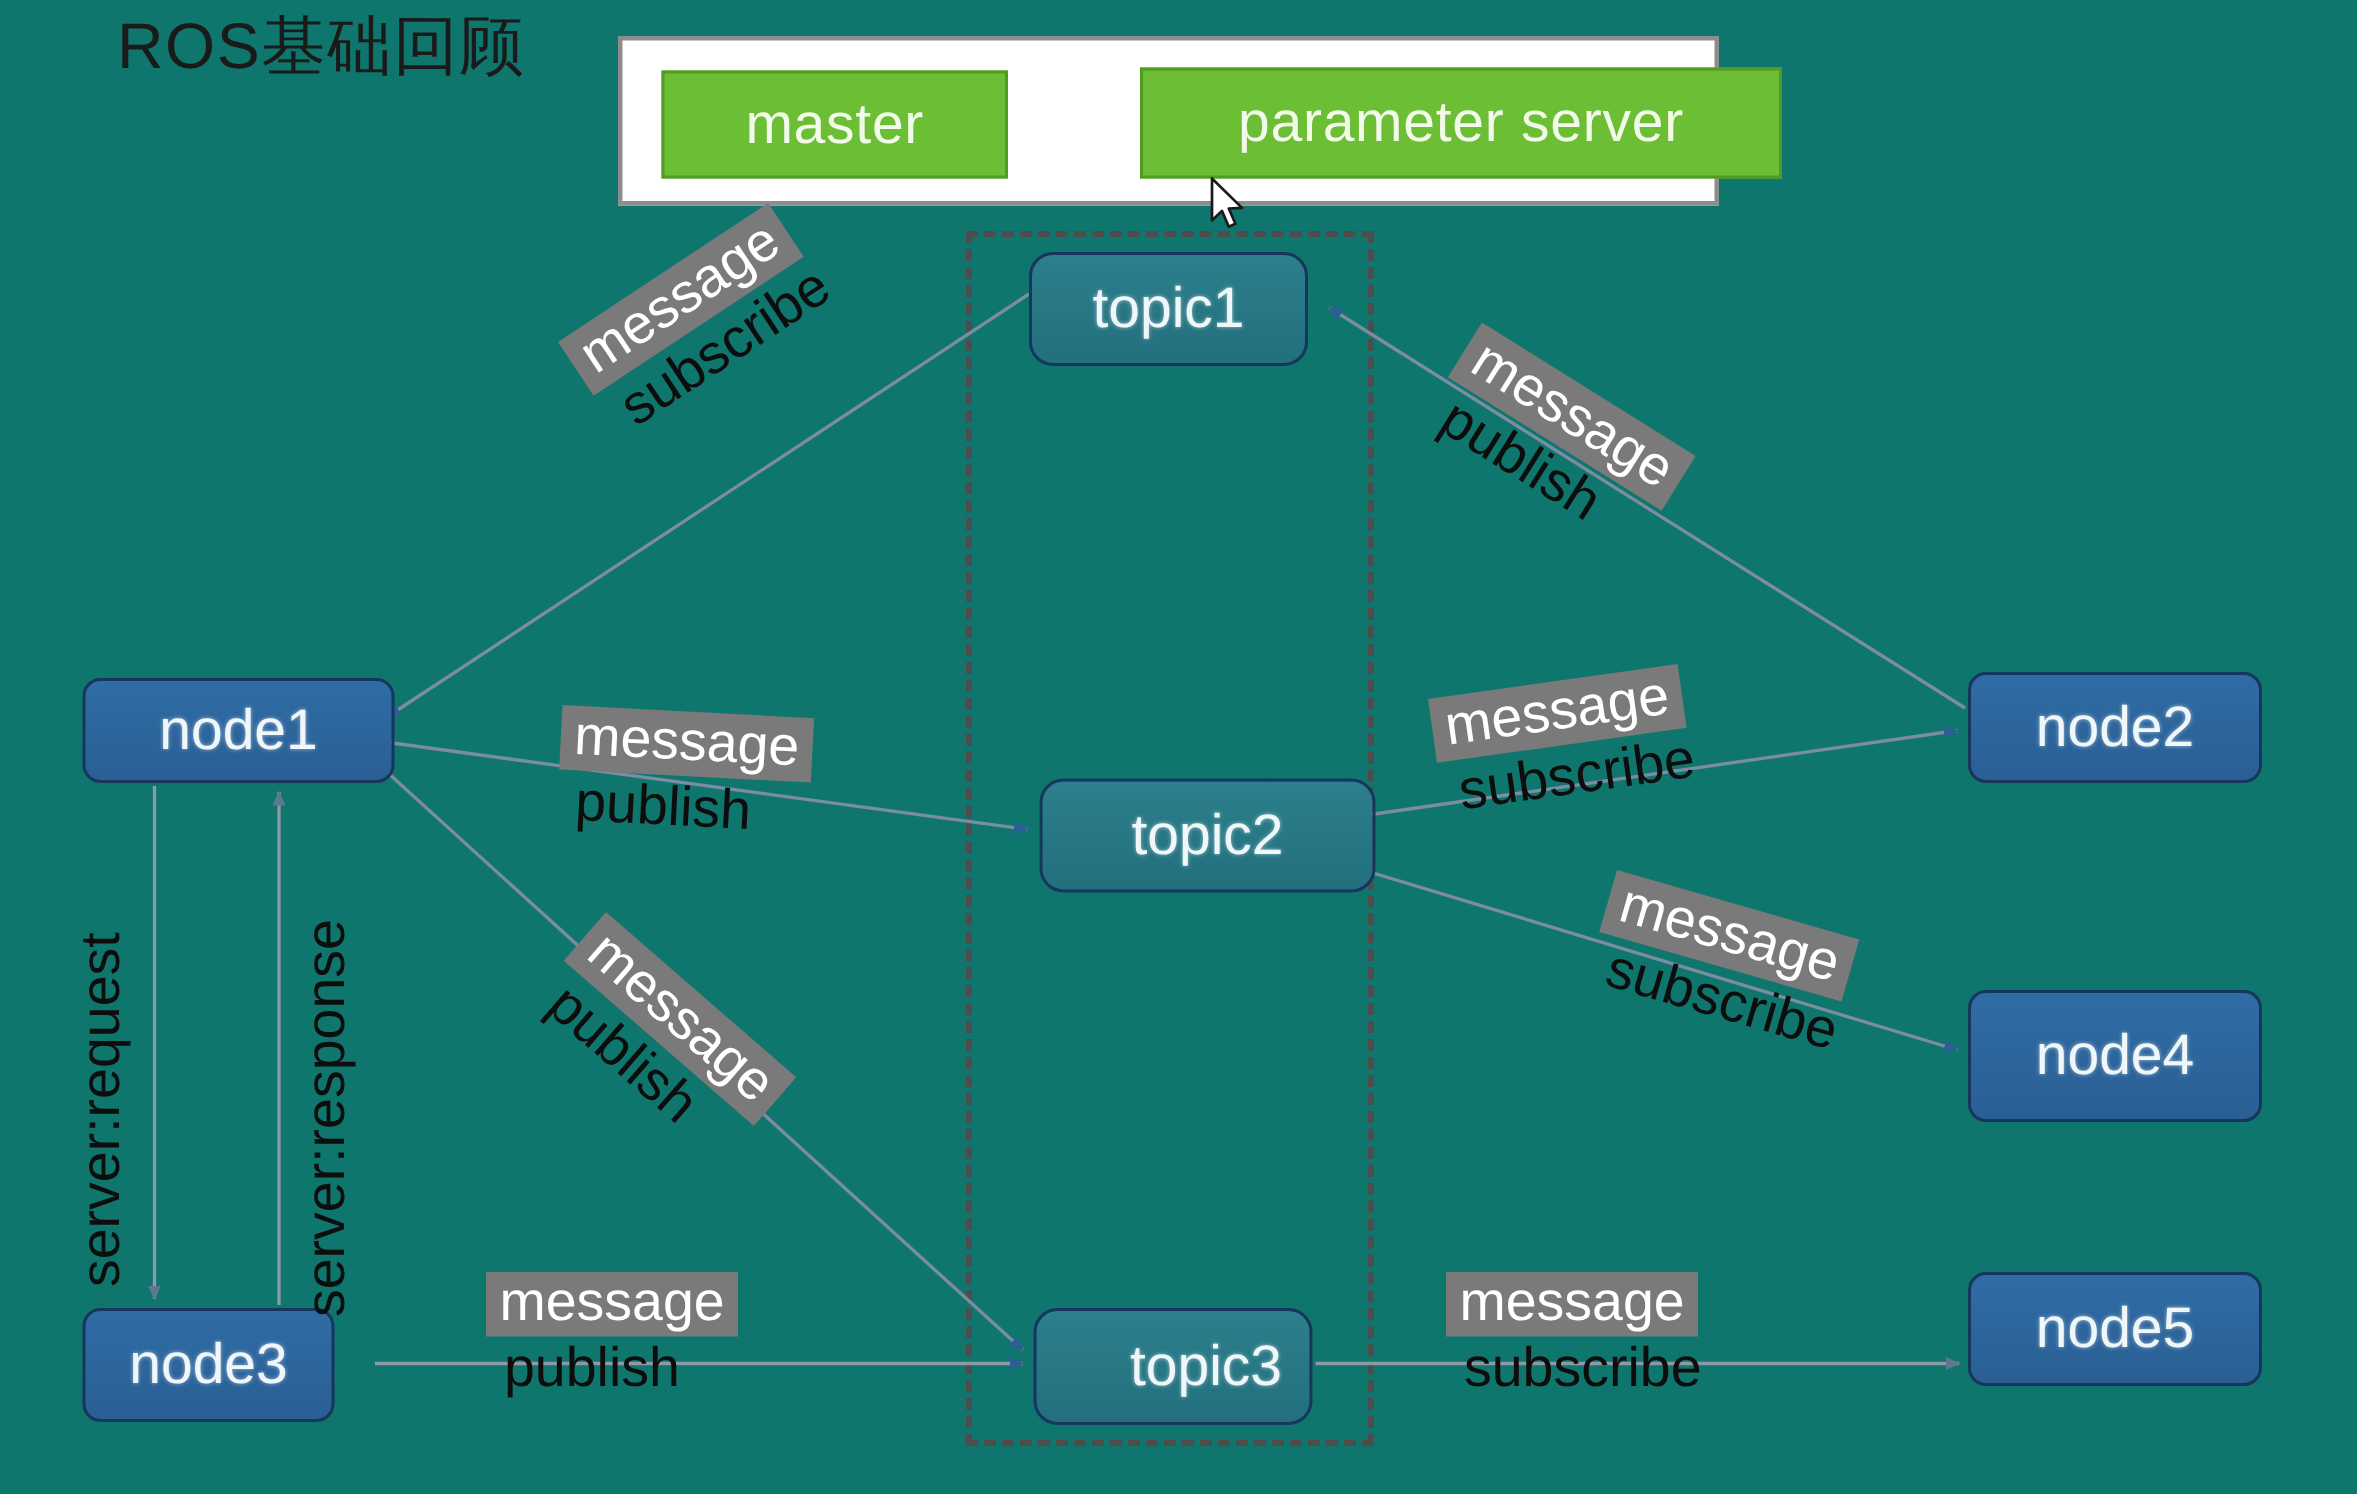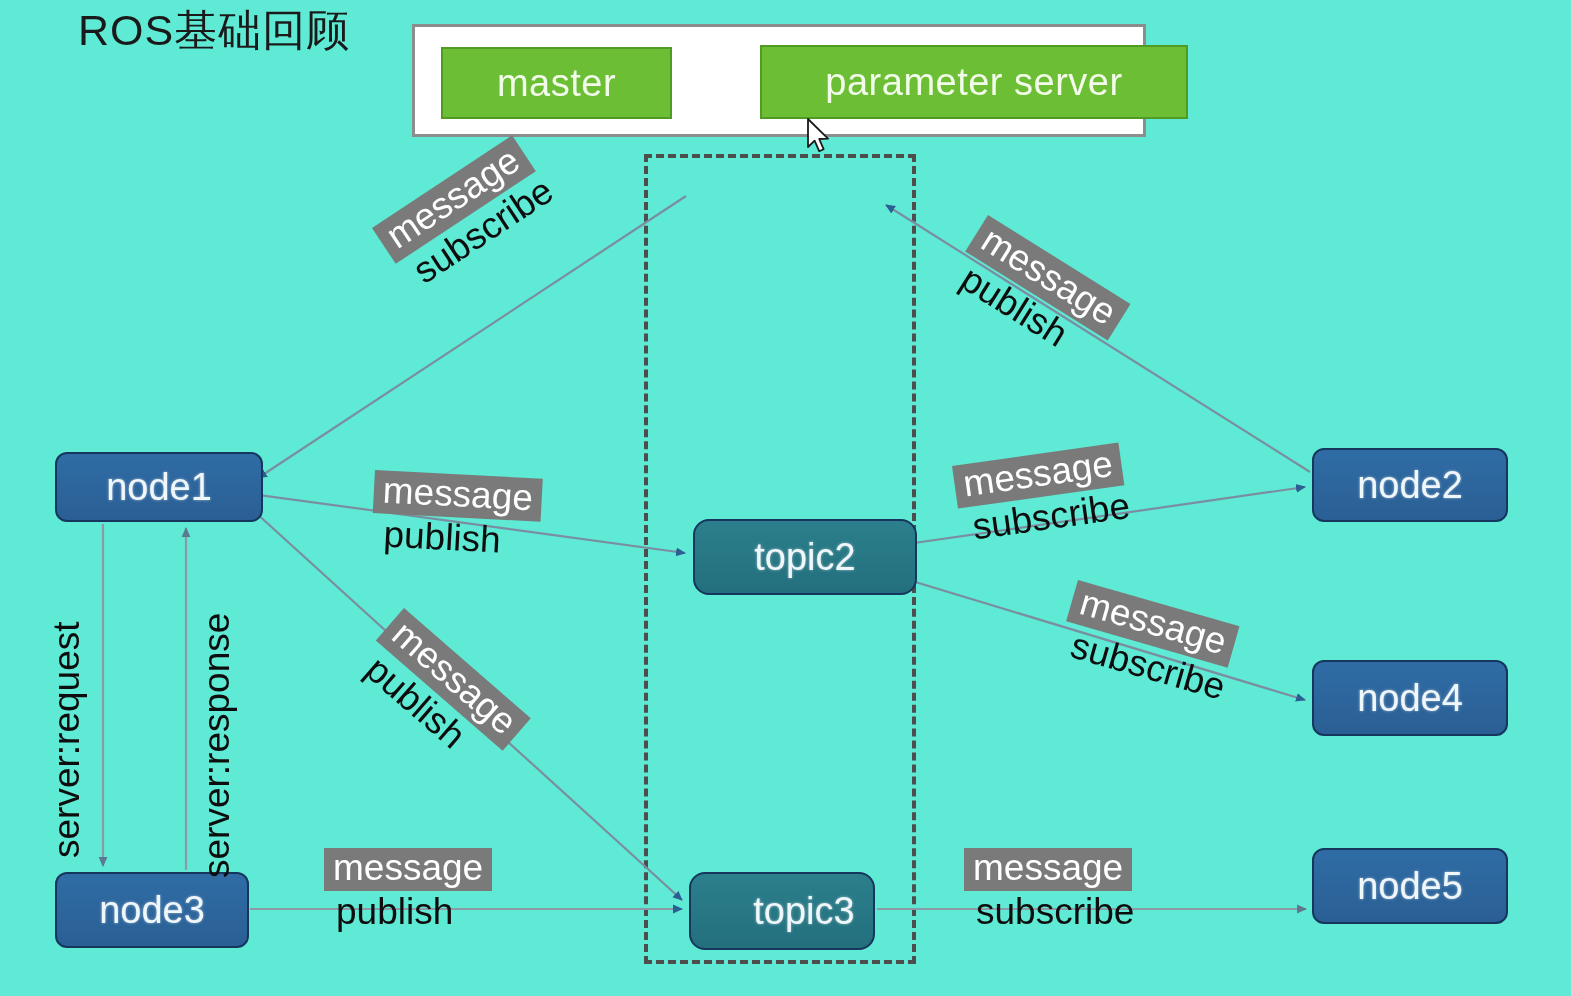--- a/index.html
+++ b/index.html
@@ -7,21 +7,21 @@
     padding: 0;
     background: #ffffff;
   }
   body {
     font-family: "Liberation Sans", sans-serif;
   }
   #stage {
     position: relative;
     width: 1571px;
     height: 996px;
-    background: #5eead4;
+    background: #0f766e;
     overflow: hidden;
   }
 
   
   #title {
     position: absolute;
     left: 78px;
     top: 2px;
     font-size: 43px;
     color: #1a1a1a;
@@ -83,23 +83,23 @@
     background: linear-gradient(#2f6ca5, #2a5f94);
     border: 2px solid #17365d;
   }
   .topic-box {
     background: linear-gradient(#2c7f8c, #236f7d);
     border: 2px solid #17365d;
     border-radius: 16px;
   }
 
   #node1 { left: 55px;   top: 452px; width: 208px; height: 70px; }
-  #node3 { left: 55px;   top: 872px; width: 194px; height: 76px; }
+  #node3 { left: 55px;   top: 872px; width: 168px; height: 76px; }
   #node2 { left: 1312px; top: 448px; width: 196px; height: 74px; }
-  #node4 { left: 1312px; top: 660px; width: 196px; height: 76px; }
+  #node4 { left: 1312px; top: 660px; width: 196px; height: 88px; }
   #node5 { left: 1312px; top: 848px; width: 196px; height: 76px; }
 
   #topic1 { left: 686px; top: 168px; width: 186px; height: 76px; }
   #topic2 { left: 693px; top: 519px; width: 224px; height: 76px; }
   #topic3 { left: 689px; top: 872px; width: 186px; height: 78px; padding-left: 44px; }
 
   
   #edges {
     position: absolute;
     left: 0; top: 0;
@@ -186,20 +186,21 @@
 
     <line x1="250" y1="909" x2="682" y2="909" stroke="#8d9aa6" stroke-width="2.2" marker-end="url(#arrowBlue)"></line>
 
     <line x1="877" y1="909" x2="1306" y2="909" stroke="#8d9aa6" stroke-width="2.2" marker-end="url(#arrowGray)"></line>
 
     <line x1="103" y1="524" x2="103" y2="866" stroke="#8d9aa6" stroke-width="2.2" marker-end="url(#arrowGray)"></line>
 
     <line x1="186" y1="870" x2="186" y2="528" stroke="#8d9aa6" stroke-width="2.2" marker-end="url(#arrowGray)"></line>
   </svg>
 
+  <div class="topic-box" id="topic1">topic1</div>
   <div class="topic-box" id="topic2">topic2</div>
   <div class="topic-box" id="topic3">topic3</div>
 
   <div class="node-box" id="node1">node1</div>
   <div class="node-box" id="node2">node2</div>
   <div class="node-box" id="node3">node3</div>
   <div class="node-box" id="node4">node4</div>
   <div class="node-box" id="node5">node5</div>
 
   <div class="edge-label" style="left:372px; top:228px; transform: rotate(-33.5deg);">

